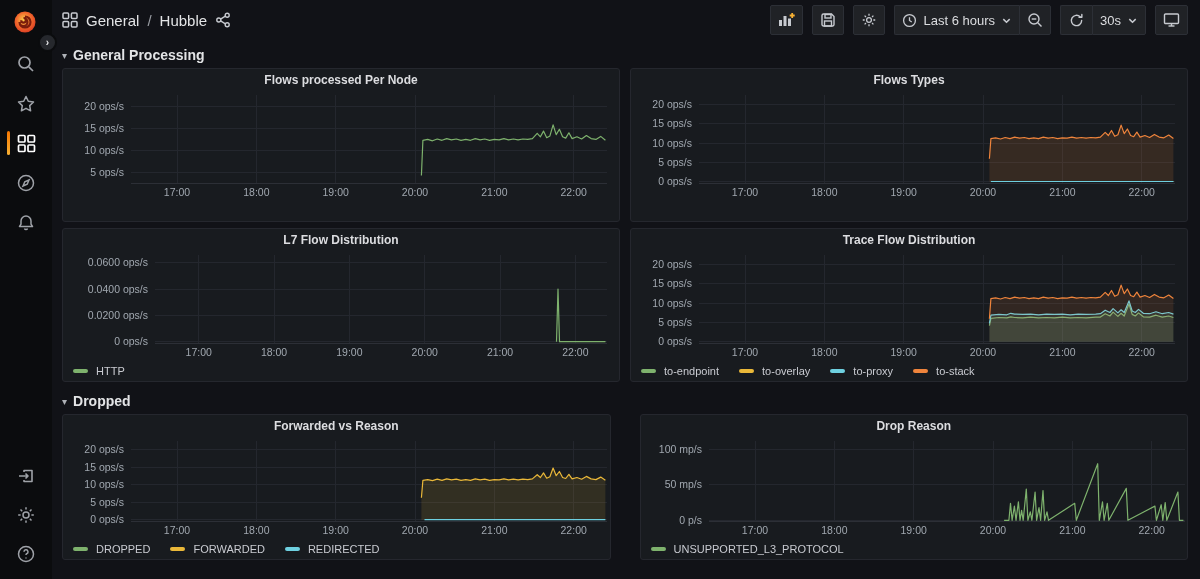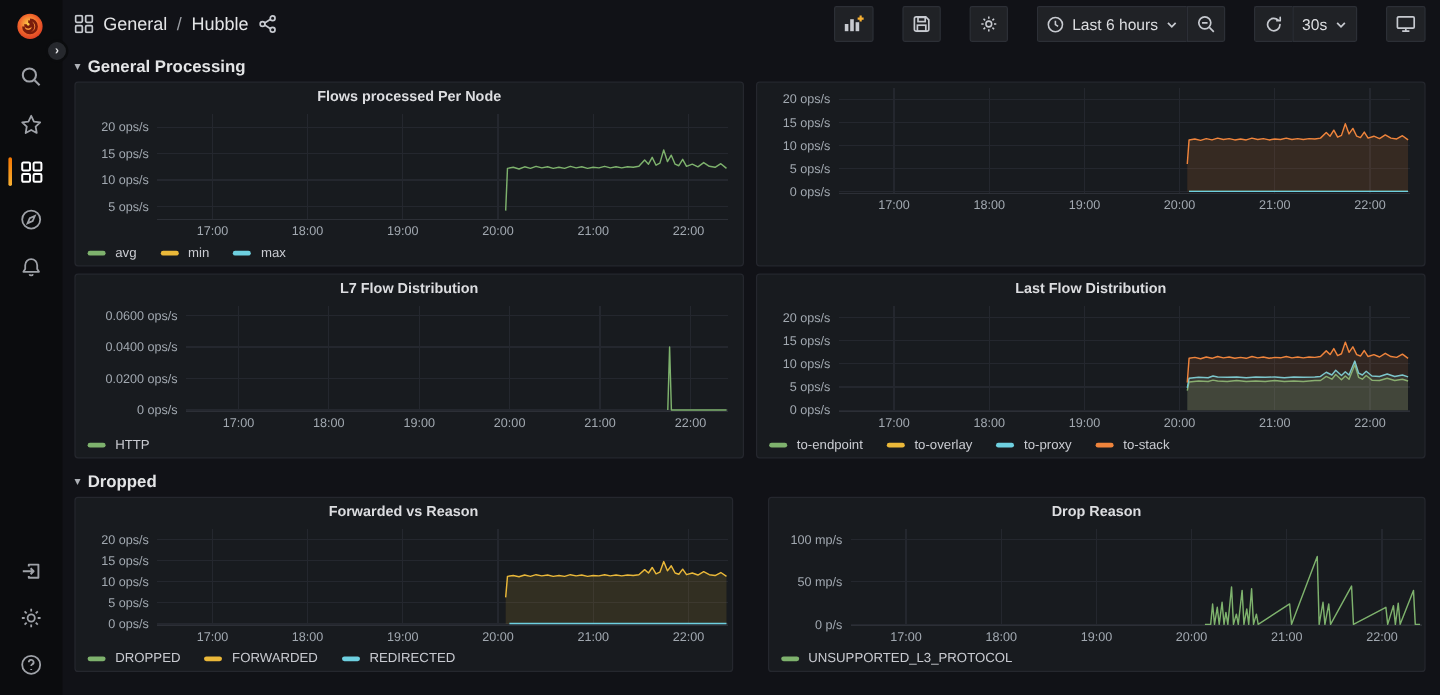--- a/index.html
+++ b/index.html
@@ -16,21 +16,21 @@
   .side-item svg { stroke:#9fa2a8; }
   .side-item.active svg { stroke:#ffffff; }
   .active-bar { position:absolute; left:7px; top:6px; width:3px; height:24px; border-radius:2px;
     background:linear-gradient(#f57600,#f8b133); }
 
   
   .topbar { position:absolute; left:52px; top:0; width:1148px; height:40px; display:flex;
     padding:0 12px 0 10px; }
   .crumb { display:flex; align-items:center; gap:8px; font-size:15px; color:#e3e4e6; }
   .crumb .slash { color:#9a9da3; }
-  .tb-right { margin-left:auto; display:flex; align-items:center; gap:24px; }
+  .tb-right { margin-left:auto; display:flex; align-items:center; gap:9px; }
   .btn { height:30px; min-width:32px; background:#202226; border:1px solid #2c2f36; border-radius:2px;
     display:flex; align-items:center; justify-content:center; padding:0 7px; gap:6px; color:#c7cad0;
     font-size:13px; }
   .btn svg { stroke:#c7cad0; }
   .btn-group { display:flex; }
   .btn-group .btn:first-child { border-radius:2px 0 0 2px; border-right:none; }
   .btn-group .btn:last-child { border-radius:0 2px 2px 0; }
   .picker-label { color:#dcdde0; }
 
   
@@ -231,36 +231,23 @@
           <text x="264.67999999999984" y="105" text-anchor="middle">19:00</text>
           <line x1="344.0133333333332" y1="4" x2="344.0133333333332" y2="92" stroke="#24272e" stroke-width="1" shape-rendering="crispEdges"></line>
           <text x="344.0133333333332" y="105" text-anchor="middle">20:00</text>
           <line x1="423.3466666666665" y1="4" x2="423.3466666666665" y2="92" stroke="#24272e" stroke-width="1" shape-rendering="crispEdges"></line>
           <text x="423.3466666666665" y="105" text-anchor="middle">21:00</text>
           <line x1="502.67999999999984" y1="4" x2="502.67999999999984" y2="92" stroke="#24272e" stroke-width="1" shape-rendering="crispEdges"></line>
           <text x="502.67999999999984" y="105" text-anchor="middle">22:00</text>
           <line x1="60" y1="92" x2="536" y2="92" stroke="#2c2f36" stroke-width="1" shape-rendering="crispEdges"></line>
           <polyline points="350.4,84.5 351.9,49.3 356.7,48.4 361.5,49.8 366.2,48.0 371.0,49.3 375.7,47.6 380.5,48.9 385.3,48.0 390.0,49.3 394.8,48.4 399.5,49.3 404.3,47.6 409.1,48.9 413.8,48.0 418.6,49.3 423.3,48.4 428.1,48.9 432.9,47.6 437.6,48.9 442.4,48.0 447.1,48.9 451.9,48.0 456.7,48.4 461.4,47.6 466.2,42.3 469.4,45.8 472.5,40.1 475.7,46.7 478.9,44.9 482.1,33.9 485.2,43.6 488.4,38.3 491.6,45.8 494.7,47.1 497.9,41.8 501.1,47.6 505.9,45.8 510.6,48.0 515.4,44.5 520.1,47.6 524.9,48.4 529.7,45.4 534.4,49.3" fill="none" stroke="#7EB26D" stroke-width="1.2" stroke-linejoin="round"></polyline>
         </svg>
-        <div class="legend">
-          <span class="legend-item">
-            <span class="swatch" style="background: rgb(126, 178, 109);"></span>
-            <span>avg</span>
-          </span>
-          <span class="legend-item">
-            <span class="swatch" style="background: rgb(234, 184, 57);"></span>
-            <span>min</span>
-          </span>
-          <span class="legend-item">
-            <span class="swatch" style="background: rgb(110, 208, 224);"></span>
-            <span>max</span>
-          </span>
-        </div>
       </div>
       <div class="panel" style="height: 154px;">
+        <div class="panel-title">Flows Types</div>
         <svg class="chart" width="542" height="108" style="display: block; margin: 0px 8px;">
           <line x1="60" y1="90.84210526315789" x2="536" y2="90.84210526315789" stroke="#24272e" stroke-width="1" shape-rendering="crispEdges"></line>
           <text x="53" y="94.34210526315789" text-anchor="end">0 ops/s</text>
           <line x1="60" y1="71.54385964912281" x2="536" y2="71.54385964912281" stroke="#24272e" stroke-width="1" shape-rendering="crispEdges"></line>
           <text x="53" y="75.04385964912281" text-anchor="end">5 ops/s</text>
           <line x1="60" y1="52.24561403508772" x2="536" y2="52.24561403508772" stroke="#24272e" stroke-width="1" shape-rendering="crispEdges"></line>
           <text x="53" y="55.74561403508772" text-anchor="end">10 ops/s</text>
           <line x1="60" y1="32.94736842105263" x2="536" y2="32.94736842105263" stroke="#24272e" stroke-width="1" shape-rendering="crispEdges"></line>
           <text x="53" y="36.44736842105263" text-anchor="end">15 ops/s</text>
           <line x1="60" y1="13.649122807017548" x2="536" y2="13.649122807017548" stroke="#24272e" stroke-width="1" shape-rendering="crispEdges"></line>
@@ -313,21 +300,21 @@
           <polyline points="485.5,90.7 487.0,38.1 488.5,90.7 504.4,90.7 519.4,90.7 534.5,90.7" fill="none" stroke="#7EB26D" stroke-width="1.2" stroke-linejoin="round"></polyline>
         </svg>
         <div class="legend">
           <span class="legend-item">
             <span class="swatch" style="background: rgb(126, 178, 109);"></span>
             <span>HTTP</span>
           </span>
         </div>
       </div>
       <div class="panel" style="height: 154px;">
-        <div class="panel-title">Last Flow Distribution</div>
+        <div class="panel-title">Trace Flow Distribution</div>
         <svg class="chart" width="542" height="108" style="display: block; margin: 0px 8px;">
           <line x1="60" y1="90.84210526315789" x2="536" y2="90.84210526315789" stroke="#24272e" stroke-width="1" shape-rendering="crispEdges"></line>
           <text x="53" y="94.34210526315789" text-anchor="end">0 ops/s</text>
           <line x1="60" y1="71.54385964912281" x2="536" y2="71.54385964912281" stroke="#24272e" stroke-width="1" shape-rendering="crispEdges"></line>
           <text x="53" y="75.04385964912281" text-anchor="end">5 ops/s</text>
           <line x1="60" y1="52.24561403508772" x2="536" y2="52.24561403508772" stroke="#24272e" stroke-width="1" shape-rendering="crispEdges"></line>
           <text x="53" y="55.74561403508772" text-anchor="end">10 ops/s</text>
           <line x1="60" y1="32.94736842105263" x2="536" y2="32.94736842105263" stroke="#24272e" stroke-width="1" shape-rendering="crispEdges"></line>
           <text x="53" y="36.44736842105263" text-anchor="end">15 ops/s</text>
           <line x1="60" y1="13.649122807017548" x2="536" y2="13.649122807017548" stroke="#24272e" stroke-width="1" shape-rendering="crispEdges"></line>

